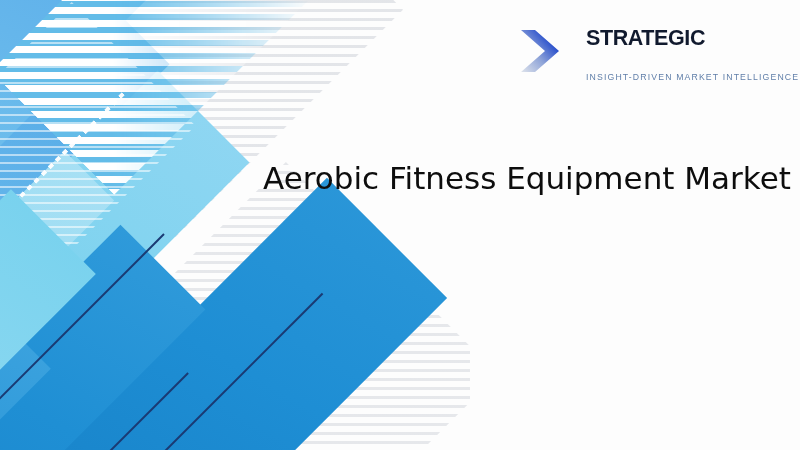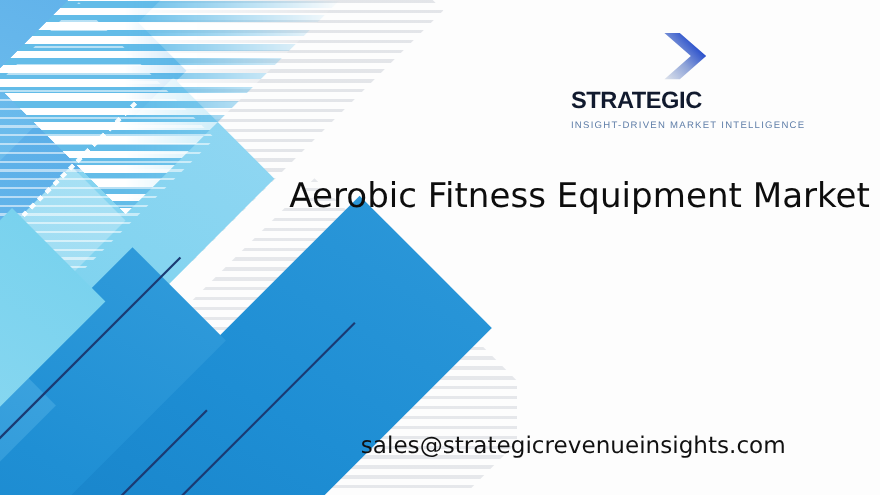--- a/index.html
+++ b/index.html
@@ -55,42 +55,40 @@
       rgba(255,255,255,0) 10px
     );
   }
 
   
   #logo {
     position: absolute;
     left: 519px;
     top: 28px;
     display: flex;
-    align-items: center;
-    gap: 7px;
-    flex-direction: column;
+    gap: 19px;
   }
   #logo-chevron { width: 48px; height: 46px; flex: none; }
   .logo-text-block { display: flex; flex-direction: column; }
   .logo-line {
     font-family: "Liberation Sans", sans-serif;
     font-weight: bold;
     font-size: 21.5px;
     line-height: 21.5px;
     letter-spacing: -0.4px;
     color: #111a2e;
     white-space: nowrap;
   }
   .logo-tagline {
     font-family: "Liberation Sans", sans-serif;
     font-size: 8.7px;
     letter-spacing: 1.15px;
     color: #5f7ea8;
     white-space: nowrap;
-    margin-top: 5px;
+    margin-top: 22px;
   }
 
   
   #title {
     position: absolute;
     left: 263px;
     top: 158px;
     font-family: "DejaVu Sans", sans-serif;
     font-size: 31px;
     line-height: 40px;
@@ -193,15 +191,14 @@
       <path d="M2 2 L26 23 L2 44 L16 44 L40 23 L16 2 Z" fill="url(#chevGrad)"></path>
     </svg>
     <div class="logo-text-block">
       <div class="logo-line">STRATEGIC</div>
       <div class="logo-tagline">INSIGHT-DRIVEN MARKET INTELLIGENCE</div>
     </div>
   </div>
 
   <div id="title">Aerobic Fitness Equipment Market</div>
 
-  <div id="email">sales@strategicrevenueinsights.com</div>
 
 </div>
 
 </body></html>

